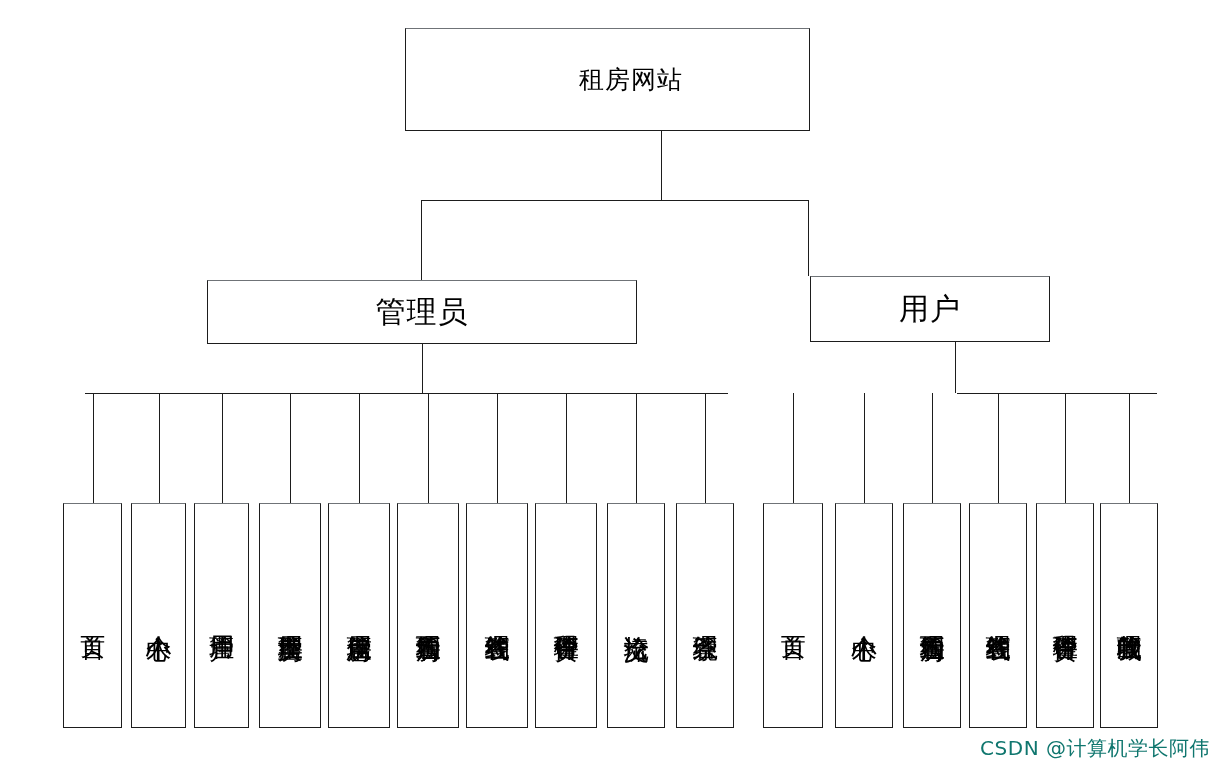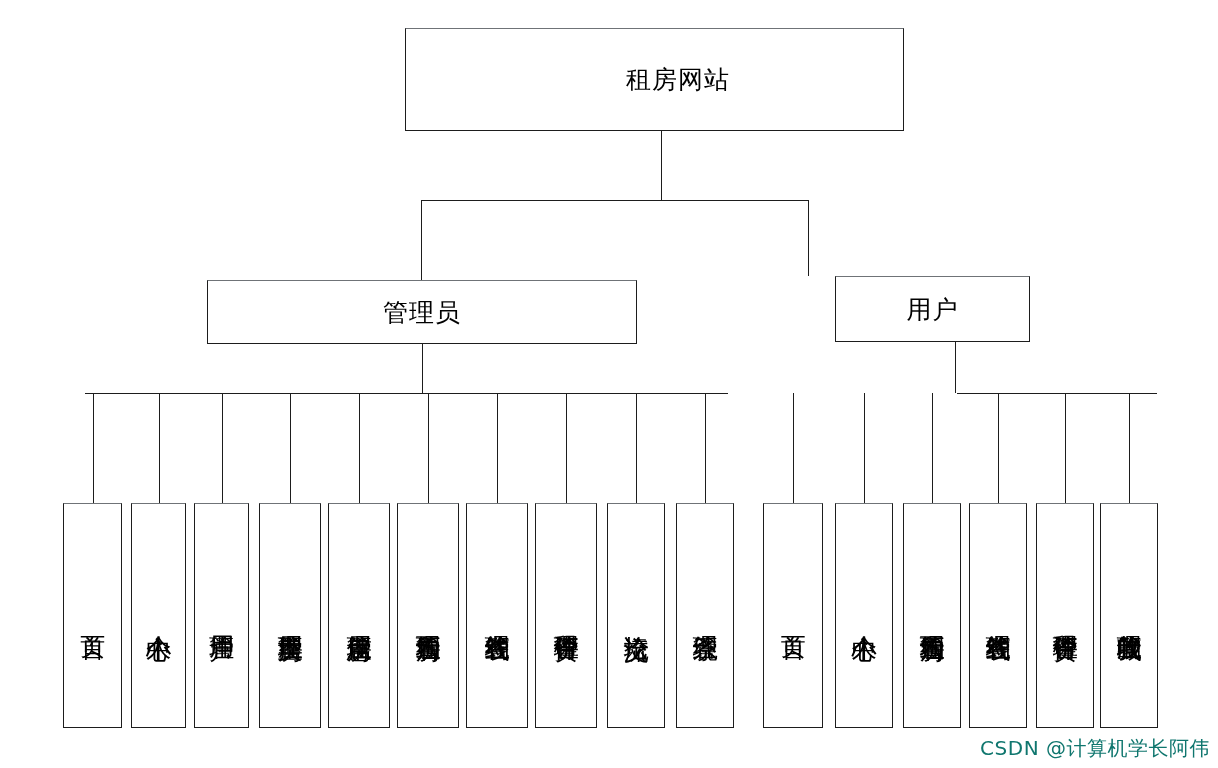--- a/index.html
+++ b/index.html
@@ -31,21 +31,21 @@
     align-items: center;
     justify-content: center;
     color: #000000;
     z-index: 3;
   }
   .node-root {
     font-size: 25px;
     letter-spacing: 1px;
   }
   .node-level2 {
-    font-size: 25px;
+    font-size: 30px;
     letter-spacing: 1px;
   }
   .node-leaf {
     font-size: 25px;
     line-height: 1.02;
     letter-spacing: 0px;
     padding: 2px 0;
   }
   .leaf-label {
     display: block;
@@ -74,21 +74,21 @@
     letter-spacing: 0.5px;
     white-space: nowrap;
     z-index: 5;
     user-select: none;
   }
 </style>
 </head>
 <body>
 
 <div id="diagram-root">
-    <div class="node node-root" style="left: 405px; top: 28px; width: 499px; height: 103px; padding-left: 47px;">
+    <div class="node node-root" style="left: 405px; top: 28px; width: 405px; height: 103px; padding-left: 47px;">
       <span>租房网站</span>
     </div>
     <div class="line line-v" style="left: 661px; top: 131px; height: 69px;"></div>
     <div class="line line-h" style="left: 421px; top: 200px; width: 387px;"></div>
     <div class="line line-v" style="left: 421px; top: 200px; height: 80px;"></div>
     <div class="node node-level2" style="left: 207px; top: 280px; width: 430px; height: 64px;">
       <span>管理员</span>
     </div>
     <div class="line line-v" style="left: 422px; top: 344px; height: 49px;"></div>
     <div class="line line-h" style="left: 85px; top: 393px; width: 643px;"></div>
@@ -126,21 +126,21 @@
     </div>
     <div class="line line-v" style="left: 636px; top: 393px; height: 110px;"></div>
     <div class="node node-leaf" style="left: 607px; top: 503px; width: 58px; height: 225px;">
       <span class="leaf-label">交流论坛</span>
     </div>
     <div class="line line-v" style="left: 705px; top: 393px; height: 110px;"></div>
     <div class="node node-leaf" style="left: 676px; top: 503px; width: 58px; height: 225px;">
       <span class="leaf-label">系统管理</span>
     </div>
     <div class="line line-v" style="left: 808px; top: 200px; height: 76px;"></div>
-    <div class="node node-level2" style="left: 835px; top: 276px; width: 195px; height: 66px;">
+    <div class="node node-level2" style="left: 810px; top: 276px; width: 240px; height: 66px;">
       <span>用户</span>
     </div>
     <div class="line line-v" style="left: 955px; top: 342px; height: 51px;"></div>
     <div class="line line-h" style="left: 957px; top: 393px; width: 200px;"></div>
     <div class="line line-v" style="left: 793px; top: 393px; height: 110px;"></div>
     <div class="node node-leaf" style="left: 763px; top: 503px; width: 60px; height: 225px;">
       <span class="leaf-label">首页</span>
     </div>
     <div class="line line-v" style="left: 864px; top: 393px; height: 110px;"></div>
     <div class="node node-leaf" style="left: 835px; top: 503px; width: 58px; height: 225px;">

